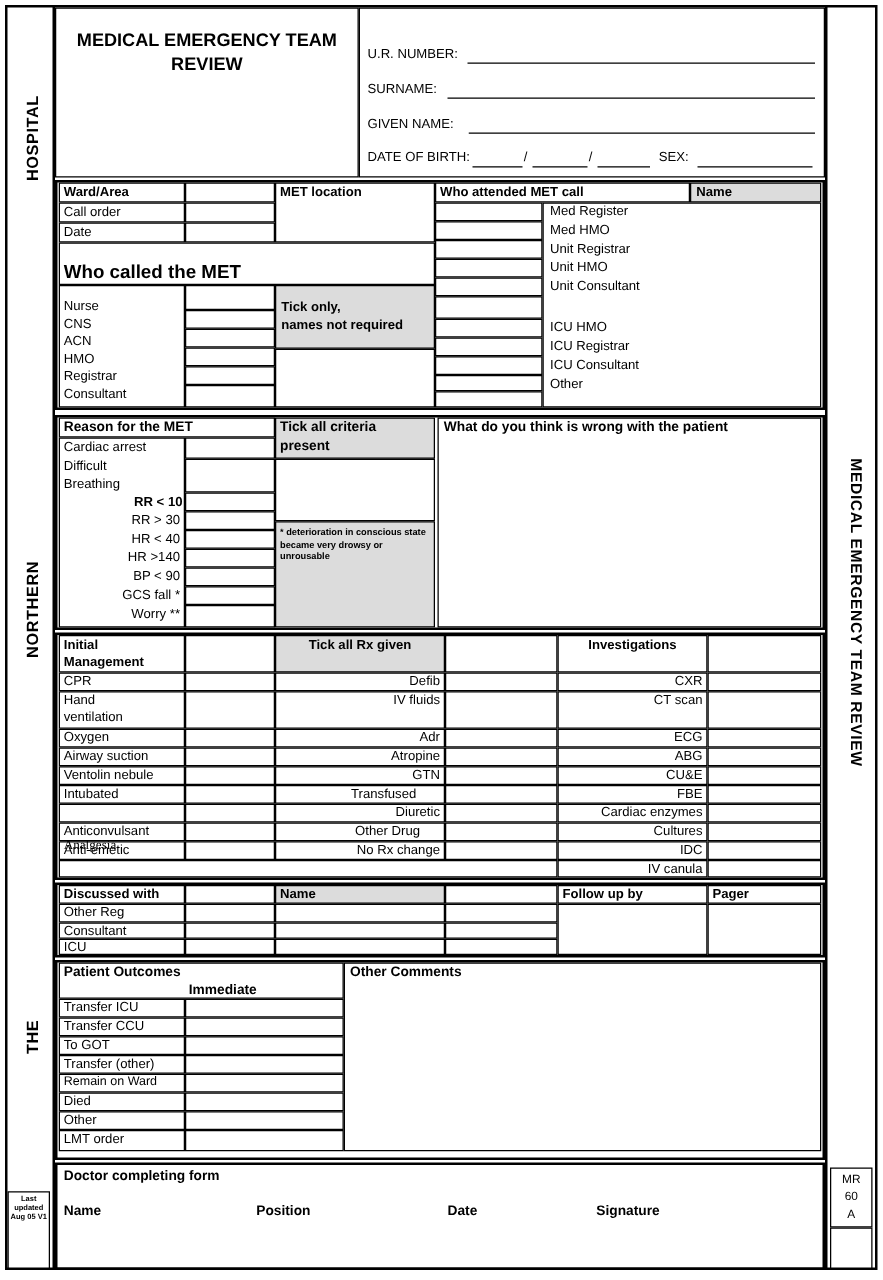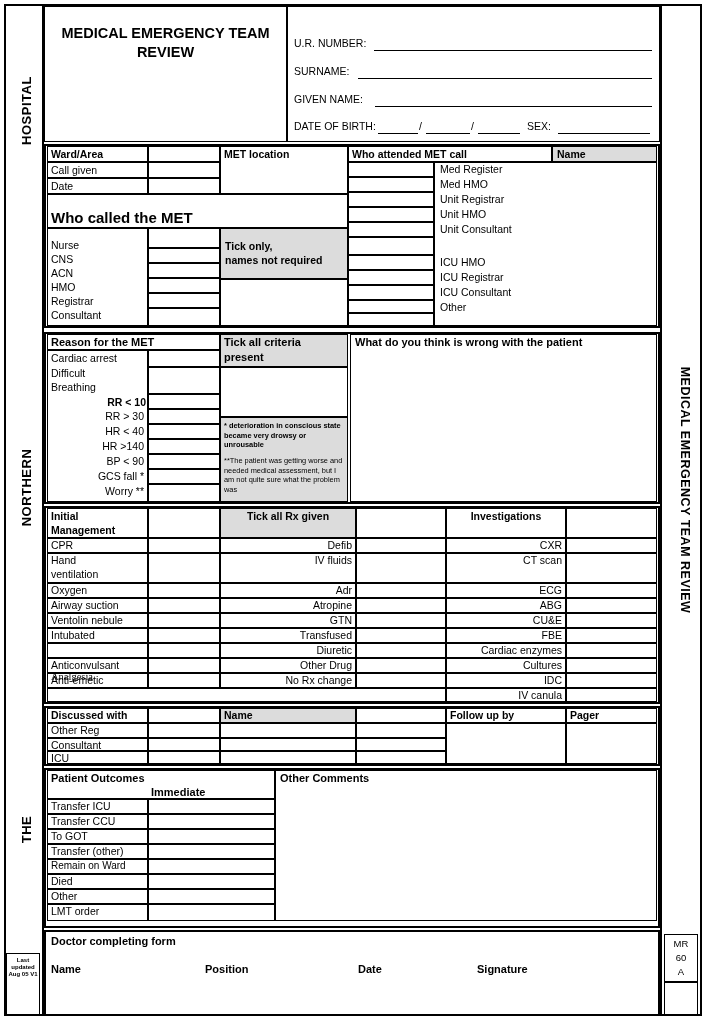--- a/index.html
+++ b/index.html
@@ -113,21 +113,21 @@
   <div class="lbl" style="left:527px; top:121px;">SEX:</div>
   <div class="abs" style="left:558px; top:133px; width:92px; border-bottom:1px solid #000;"></div>
 
   <div class="bx2" style="left:44px; top:144px; width:616px; height:184px;"></div>
 
   <div class="bx" style="left:47px; top:146px; width:101px; height:16px;"></div>
   <div class="lbl b" style="left:51px; top:149px;">Ward/Area</div>
   <div class="bx" style="left:148px; top:146px; width:72px; height:16px;"></div>
 
   <div class="bx" style="left:47px; top:162px; width:101px; height:16px;"></div>
-  <div class="lbl" style="left:51px; top:165px;">Call given</div>
+  <div class="lbl" style="left:51px; top:165px;">Call order</div>
   <div class="bx" style="left:148px; top:162px; width:72px; height:16px;"></div>
 
   <div class="bx" style="left:47px; top:178px; width:101px; height:16px;"></div>
   <div class="lbl" style="left:51px; top:181px;">Date</div>
   <div class="bx" style="left:148px; top:178px; width:72px; height:16px;"></div>
 
   <div class="bx" style="left:220px; top:146px; width:128px; height:48px;"></div>
   <div class="lbl b" style="left:224px; top:149px;">MET location</div>
 
   <div class="bx" style="left:47px; top:194px; width:301px; height:34px;"></div>
@@ -208,21 +208,20 @@
   <div class="bx" style="left:148px; top:394px; width:72px; height:15px;"></div>
   <div class="bx" style="left:148px; top:409px; width:72px; height:15px;"></div>
   <div class="bx" style="left:148px; top:424px; width:72px; height:15px;"></div>
   <div class="bx" style="left:148px; top:439px; width:72px; height:15px;"></div>
   <div class="bx" style="left:148px; top:454px; width:72px; height:15px;"></div>
   <div class="bx" style="left:148px; top:469px; width:72px; height:15px;"></div>
   <div class="bx" style="left:148px; top:484px; width:72px; height:18px;"></div>
 
   <div class="bx shade" style="left:220px; top:417px; width:128px; height:85px;"></div>
   <div class="foot" style="left:224px; top:421px; width:122px;font-weight:bold;">* deterioration in conscious state became very drowsy or unrousable</div>
-  <div class="foot" style="left:224px; top:456px; width:122px;">**The patient was getting worse and needed medical assessment, but I am not quite sure what the problem was</div>
 
   <div class="bx" style="left:350px; top:334px; width:307px; height:168px;"></div>
   <div class="lbl b" style="left:355px; top:337px; font-size:11px;">What do you think is wrong with the patient</div>
 
   <div class="bx2" style="left:44px; top:506px; width:616px; height:198px;"></div>
 
   <div class="bx" style="left:47px; top:508px; width:101px; height:30px;"></div>
   <div class="lbl b" style="left:51px; top:511px;">Initial</div>
   <div class="lbl b" style="left:51px; top:525px;">Management</div>
   <div class="bx" style="left:148px; top:508px; width:72px; height:30px;"></div>
@@ -283,41 +282,41 @@
   <div class="lbl r" style="left:220px; top:615px; width:132px;">GTN</div>
   <div class="bx" style="left:356px; top:613px; width:90px; height:15px;"></div>
   <div class="bx" style="left:446px; top:613px; width:120px; height:15px;"></div>
   <div class="lbl r" style="left:446px; top:615px; width:116px;">CU&amp;E</div>
   <div class="bx" style="left:566px; top:613px; width:91px; height:15px;"></div>
 
   <div class="bx" style="left:47px; top:628px; width:101px; height:15px;"></div>
   <div class="lbl" style="left:51px; top:630px;">Intubated</div>
   <div class="bx" style="left:148px; top:628px; width:72px; height:15px;"></div>
   <div class="bx" style="left:220px; top:628px; width:136px; height:15px;"></div>
-  <div class="lbl r" style="left:220px; top:630px; width:132px;">Transfused</div>
+  <div class="lbl r" style="left:220px; top:630px; width:113px;">Transfused</div>
   <div class="bx" style="left:356px; top:628px; width:90px; height:15px;"></div>
   <div class="bx" style="left:446px; top:628px; width:120px; height:15px;"></div>
   <div class="lbl r" style="left:446px; top:630px; width:116px;">FBE</div>
   <div class="bx" style="left:566px; top:628px; width:91px; height:15px;"></div>
 
   <div class="bx" style="left:47px; top:643px; width:101px; height:15px;"></div>
   <div class="lbl" style="left:51px; top:671px;font-family:Liberation Serif, serif;">Analgesia</div>
   <div class="bx" style="left:148px; top:643px; width:72px; height:15px;"></div>
   <div class="bx" style="left:220px; top:643px; width:136px; height:15px;"></div>
   <div class="lbl r" style="left:220px; top:645px; width:132px;">Diuretic</div>
   <div class="bx" style="left:356px; top:643px; width:90px; height:15px;"></div>
   <div class="bx" style="left:446px; top:643px; width:120px; height:15px;"></div>
   <div class="lbl r" style="left:446px; top:645px; width:116px;">Cardiac enzymes</div>
   <div class="bx" style="left:566px; top:643px; width:91px; height:15px;"></div>
 
   <div class="bx" style="left:47px; top:658px; width:101px; height:15px;"></div>
   <div class="lbl" style="left:51px; top:660px;">Anticonvulsant</div>
   <div class="bx" style="left:148px; top:658px; width:72px; height:15px;"></div>
   <div class="bx" style="left:220px; top:658px; width:136px; height:15px;"></div>
-  <div class="lbl r" style="left:220px; top:660px; width:132px;">Other Drug</div>
+  <div class="lbl r" style="left:220px; top:660px; width:116px;">Other Drug</div>
   <div class="bx" style="left:356px; top:658px; width:90px; height:15px;"></div>
   <div class="bx" style="left:446px; top:658px; width:120px; height:15px;"></div>
   <div class="lbl r" style="left:446px; top:660px; width:116px;">Cultures</div>
   <div class="bx" style="left:566px; top:658px; width:91px; height:15px;"></div>
 
   <div class="bx" style="left:47px; top:673px; width:101px; height:15px;"></div>
   <div class="lbl" style="left:51px; top:675px;">Anti-emetic</div>
   <div class="bx" style="left:148px; top:673px; width:72px; height:15px;"></div>
   <div class="bx" style="left:220px; top:673px; width:136px; height:15px;"></div>
   <div class="lbl r" style="left:220px; top:675px; width:132px;">No Rx change</div>

